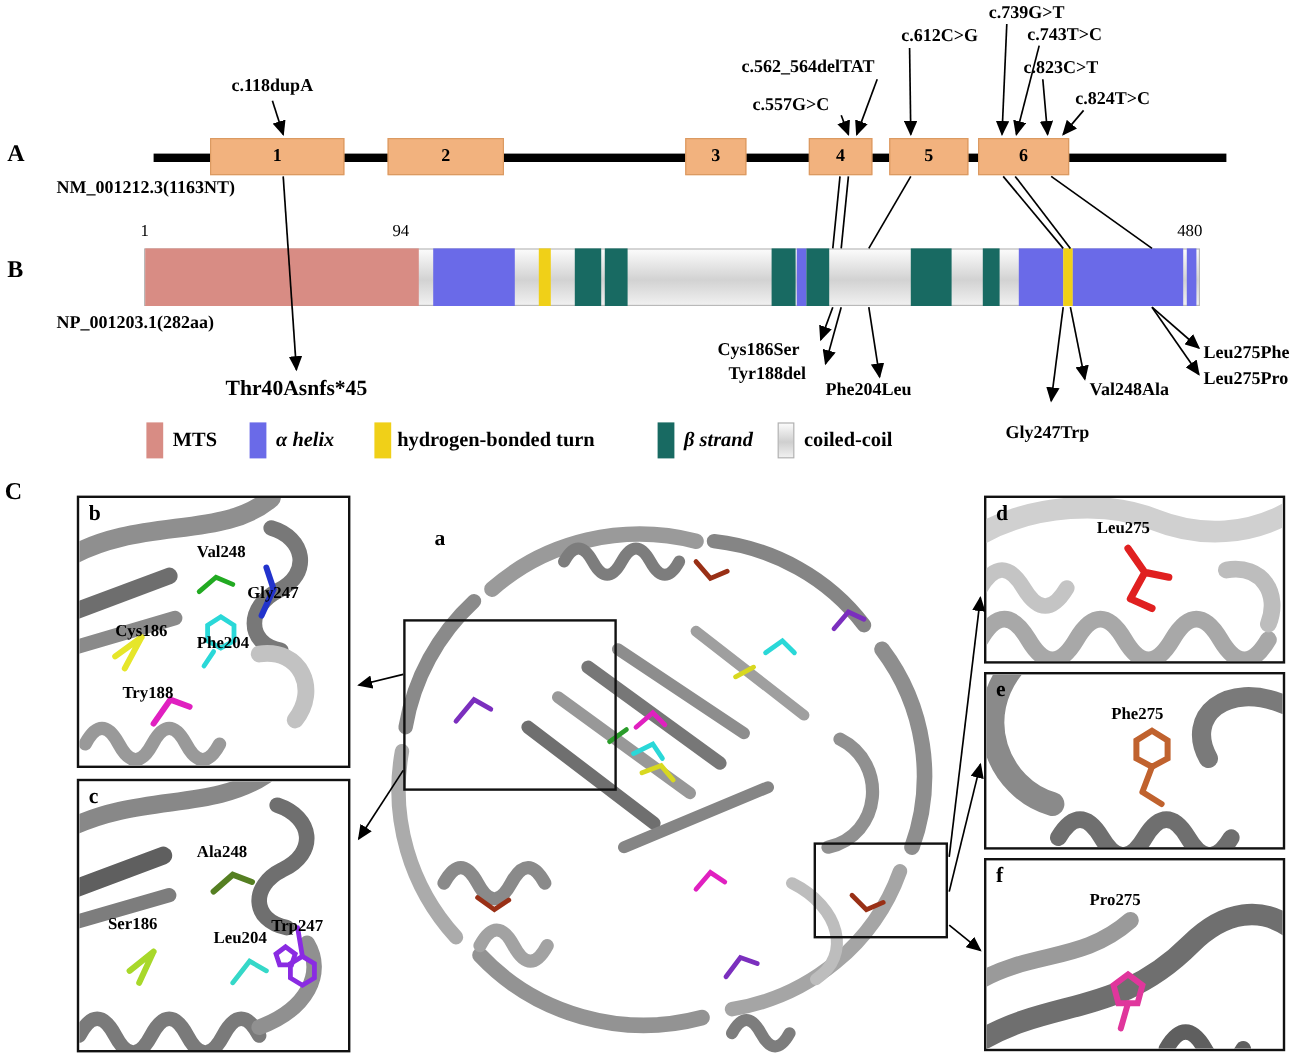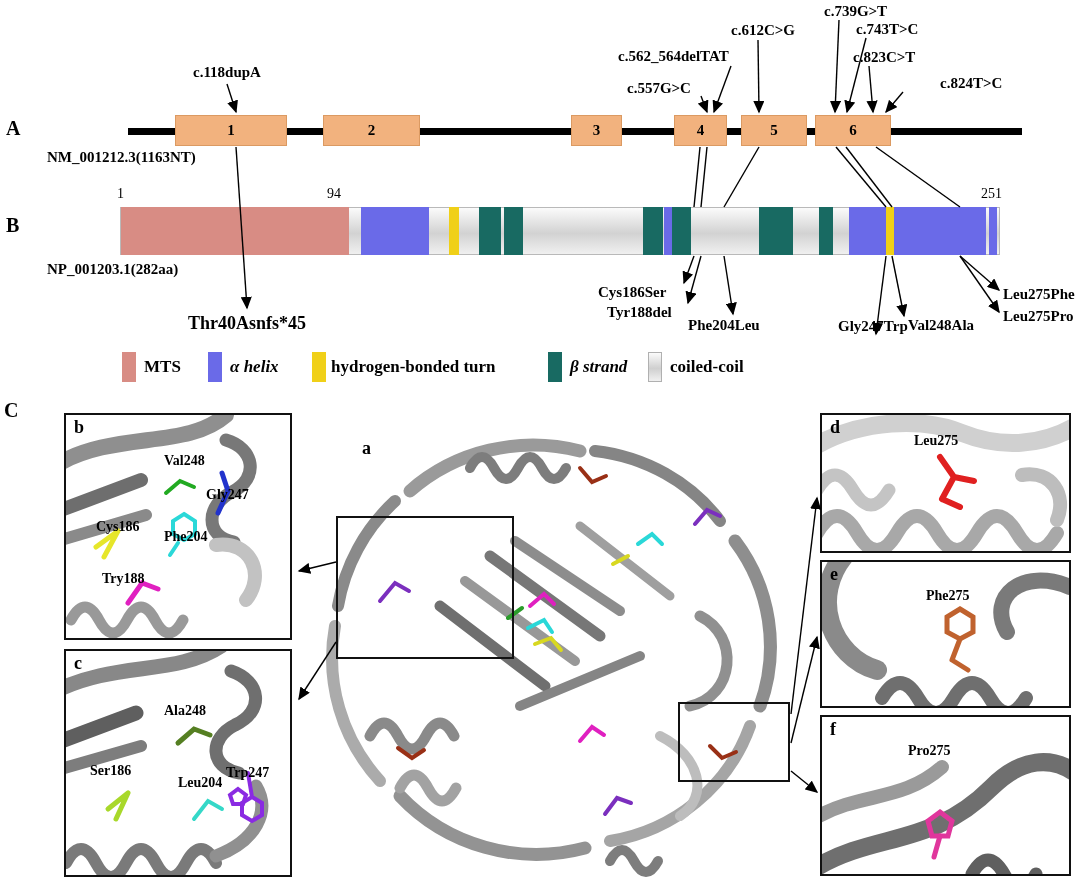--- a/index.html
+++ b/index.html
@@ -58,30 +58,30 @@
     </div>
   <div class="exon" style="left:815px;width:76px">
       <span>6</span>
     </div>
 
   <div class="lbl mut" style="left:47px;top:149px">NM_001212.3(1163NT)</div>
 
   <div class="lbl mut" style="left:193px;top:64px">c.118dupA</div>
   <div class="lbl mut" style="left:618px;top:48px">c.562_564delTAT</div>
   <div class="lbl mut" style="left:627px;top:80px">c.557G&gt;C</div>
-  <div class="lbl mut" style="left:731px;top:22px">c.612C&gt;G</div>
+  <div class="lbl mut" style="left:751px;top:22px">c.612C&gt;G</div>
   <div class="lbl mut" style="left:824px;top:3px">c.739G&gt;T</div>
   <div class="lbl mut" style="left:856px;top:21px">c.743T&gt;C</div>
   <div class="lbl mut" style="left:853px;top:49px">c.823C&gt;T</div>
-  <div class="lbl mut" style="left:940px;top:75px">c.824T&gt;C</div>
+  <div class="lbl mut" style="left:896px;top:75px">c.824T&gt;C</div>
 
   <div class="lbl panel-letter" style="left:6px;top:214px">B</div>
   <div class="coord" style="left:117px;top:186px">1</div>
   <div class="coord" style="left:327px;top:186px">94</div>
-  <div class="coord" style="left:981px;top:186px">251</div>
+  <div class="coord" style="left:981px;top:186px">480</div>
 
   <div class="bar">
     <div class="seg mts" style="left:0;width:228px"></div>
     <div class="seg helix" style="left:240px;width:68px"></div>
     <div class="seg turn" style="left:328px;width:10px"></div>
     <div class="seg strand" style="left:358px;width:22px"></div>
     <div class="seg strand" style="left:383px;width:19px"></div>
     <div class="seg strand" style="left:522px;width:20px"></div>
     <div class="seg helix" style="left:543px;width:8px"></div>
     <div class="seg strand" style="left:551px;width:19px"></div>
@@ -92,21 +92,21 @@
     <div class="seg helix" style="left:773px;width:92px"></div>
     <div class="seg helix" style="left:868px;width:8px"></div>
   </div>
 
   <div class="lbl mut" style="left:47px;top:261px">NP_001203.1(282aa)</div>
   <div class="lbl" style="left:188px;top:313px;font-size:18px">Thr40Asnfs*45</div>
 
   <div class="lbl mut" style="left:598px;top:284px">Cys186Ser</div>
   <div class="lbl mut" style="left:607px;top:304px">Tyr188del</div>
   <div class="lbl mut" style="left:688px;top:317px">Phe204Leu</div>
-  <div class="lbl mut" style="left:838px;top:318px">Gly247Trp</div>
+  <div class="lbl mut" style="left:838px;top:353px">Gly247Trp</div>
   <div class="lbl mut" style="left:908px;top:317px">Val248Ala</div>
   <div class="lbl mut" style="left:1003px;top:286px">Leu275Phe</div>
   <div class="lbl mut" style="left:1003px;top:308px">Leu275Pro</div>
 
   <div class="legend-swatch" style="left: 122px; top: 352px; background: rgb(216, 140, 132);"></div>
   <div class="legend-label" style="left:144px;top:357px">MTS</div>
   <div class="legend-swatch" style="left: 208px; top: 352px; background: rgb(106, 106, 232);"></div>
   <div class="legend-label" style="left:230px;top:357px;font-style:italic">α helix</div>
   <div class="legend-swatch" style="left: 312px; top: 352px; background: rgb(240, 208, 24);"></div>
   <div class="legend-label" style="left:331px;top:357px">hydrogen-bonded turn</div>

